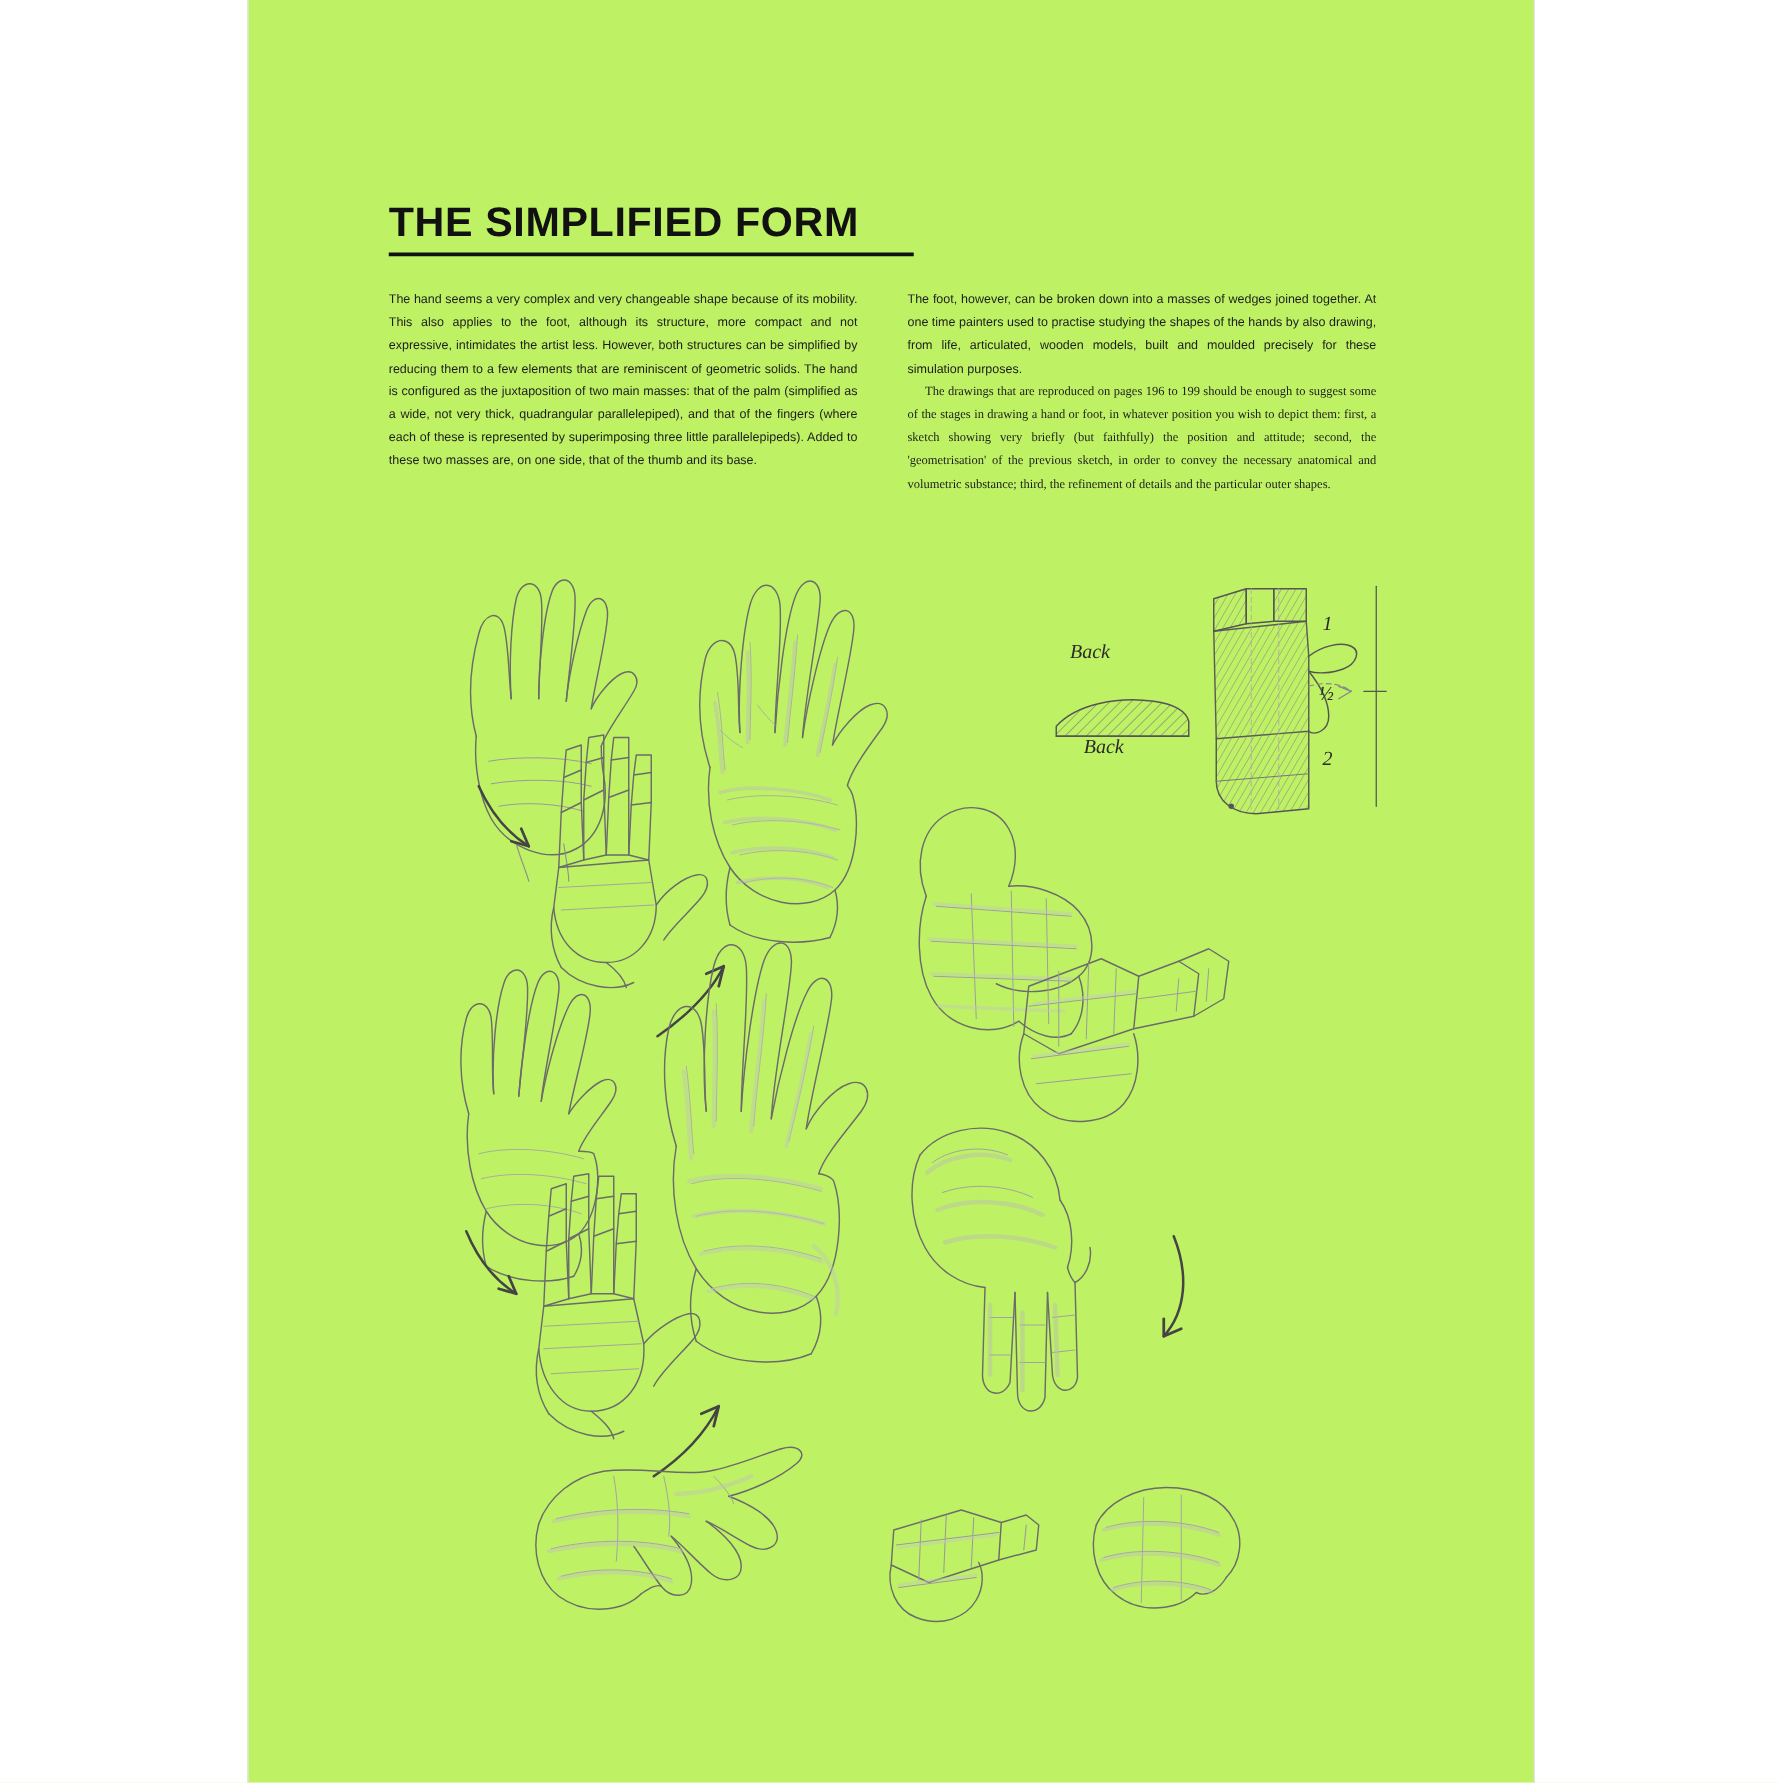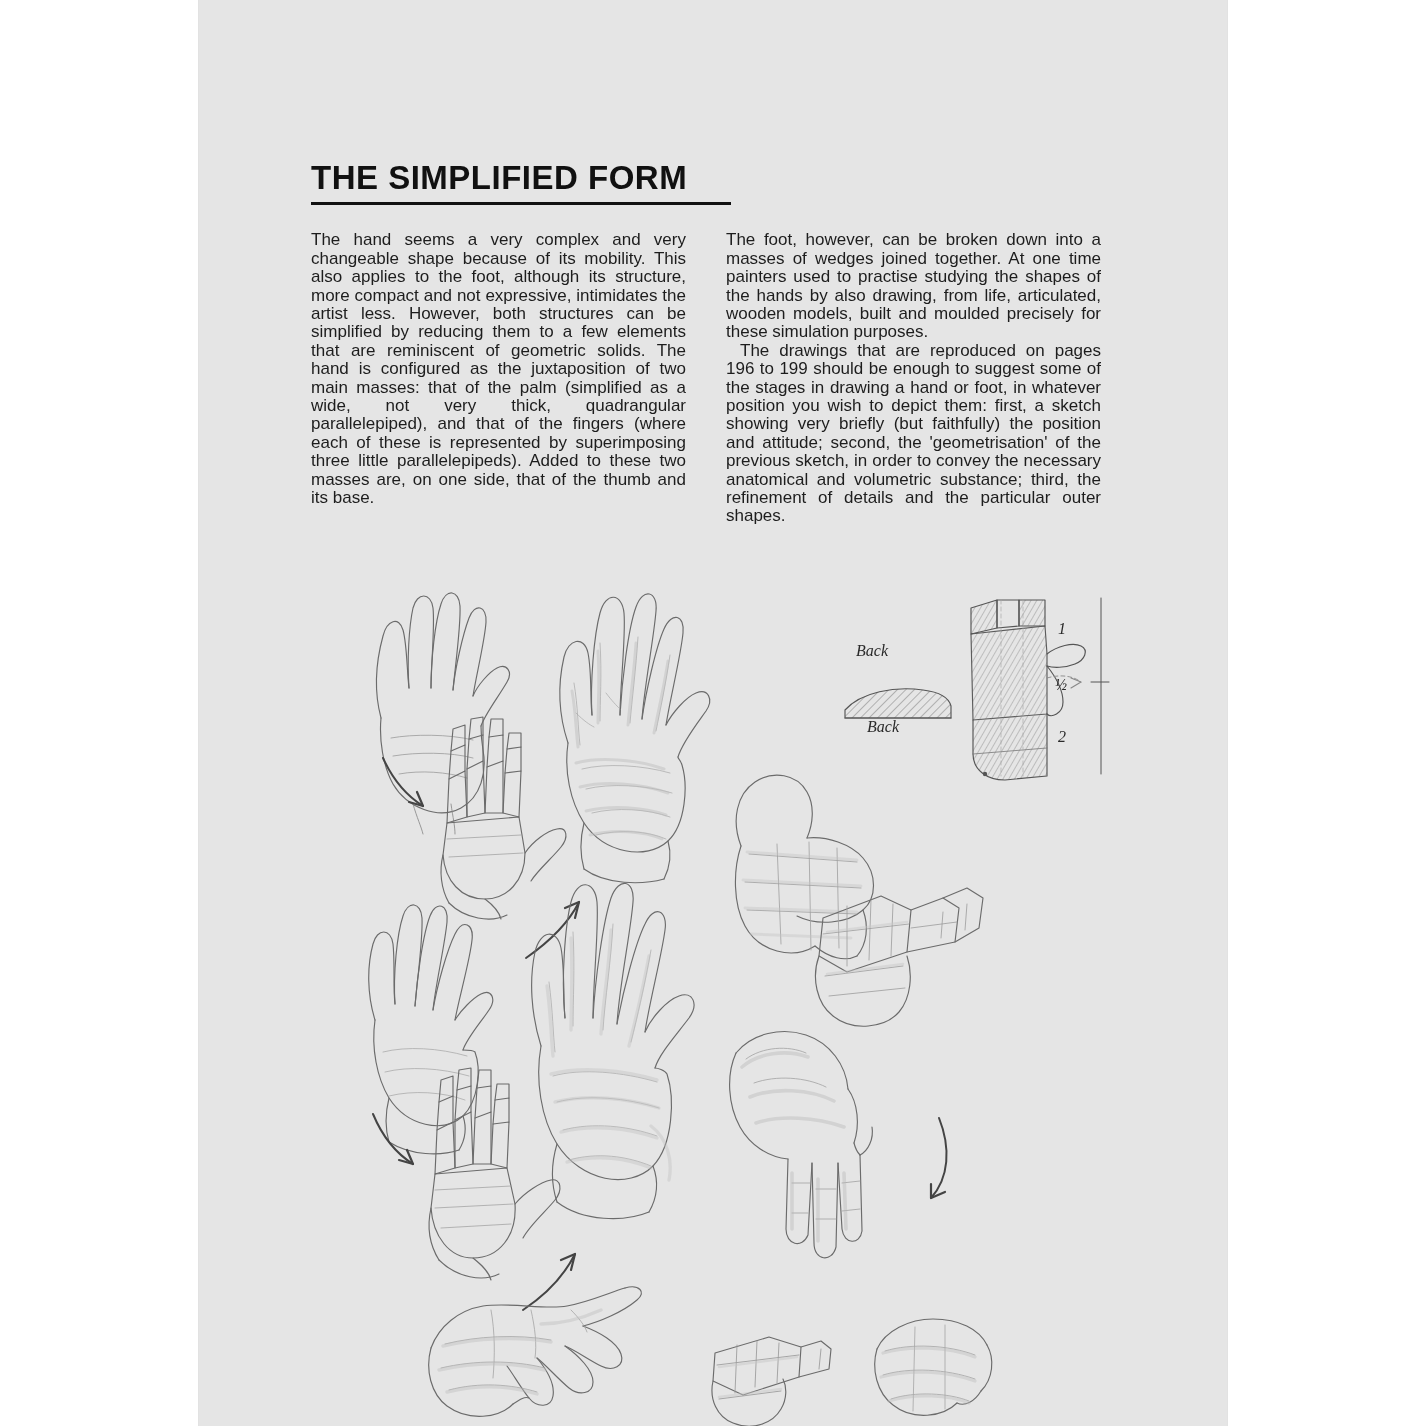--- a/index.html
+++ b/index.html
@@ -21,21 +21,21 @@
     background: #ffffff;
   }
 
   
   .sheet {
     position: absolute;
     left: 198px;
     top: 0px;
     width: 1030px;
     height: 1426px;
-    background: #e5e5e5;
+    background: #bef264;
     border-left: 1px solid #e2e2e2;
     border-right: 1px solid #e2e2e2;
     box-sizing: border-box;
   }
 
   .content {
     position: absolute;
     left: 112px;
     top: 160px;
     width: 800px;
@@ -66,27 +66,28 @@
     display: flex;
     gap: 40px;
     width: 790px;
   }
   .col {
     width: 375px;
   }
   .col p {
     margin: 0;
     font-family: "Liberation Sans", sans-serif;
-    font-size: 17px;
+    font-size: 10px;
     line-height: 18.4px;
     color: #1d1d1d;
     text-align: justify;
   }
   .col p.indent {
     text-indent: 14px;
+    font-family: Liberation Serif, serif;
   }
 
   
   .figure {
     position: relative;
     margin-top: 32px;
     width: 800px;
     height: 900px;
   }
 

